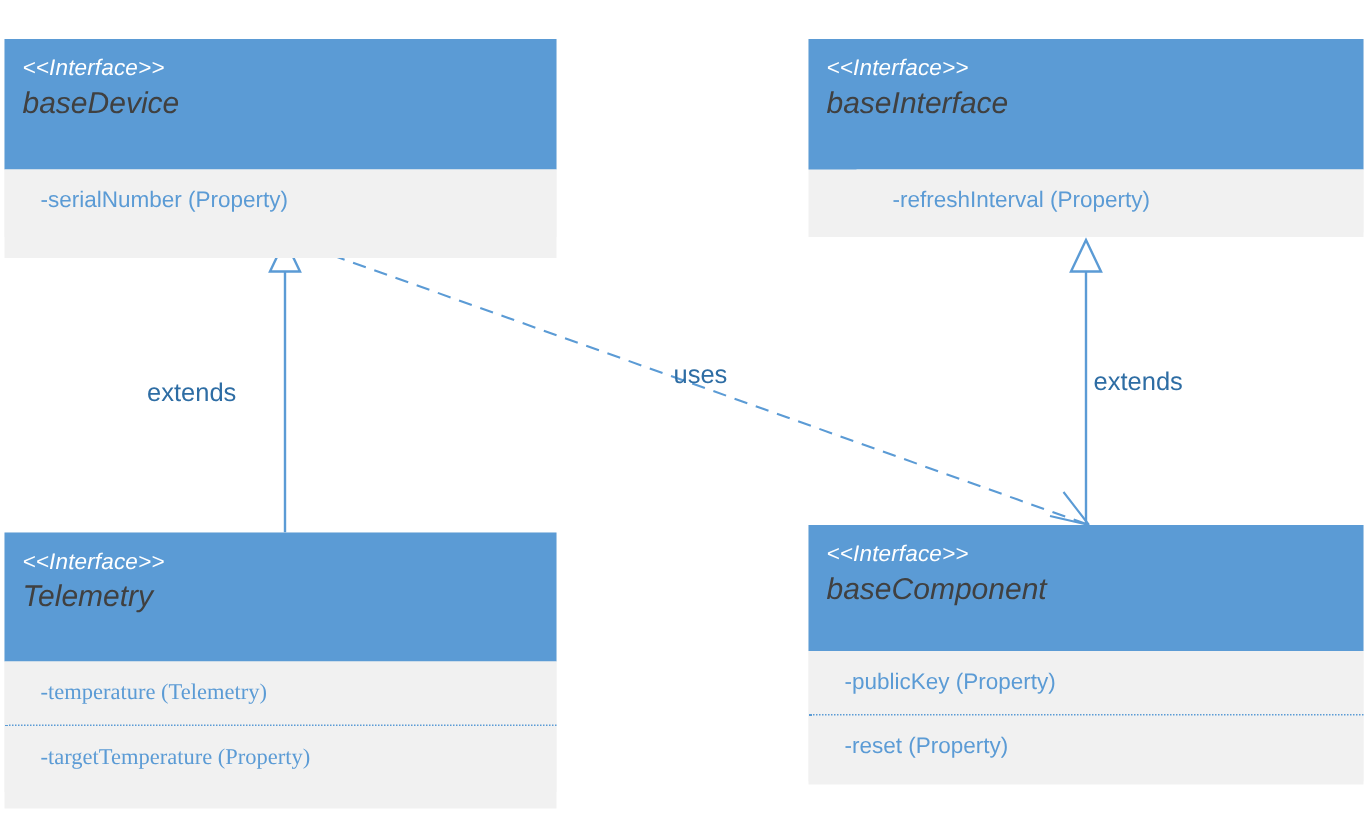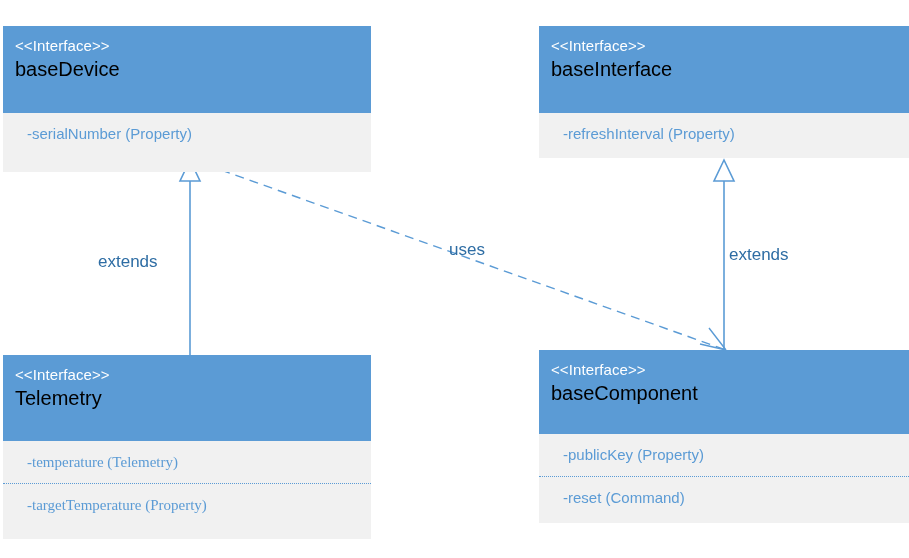--- a/index.html
+++ b/index.html
@@ -25,30 +25,31 @@
   .uml-class {
     position: absolute;
     box-sizing: border-box;
     background: #f1f1f1;
     z-index: 2;
   }
   .uml-header {
     background: #5b9bd5;
     box-sizing: border-box;
     padding: 10px 12px 8px 12px;
+    font-style: italic;
   }
   .stereotype {
     color: #ffffff;
     font-size: 15px;
     line-height: 20px;
     letter-spacing: 0.1px;
     white-space: nowrap;
   }
   .class-name {
-    color: #000000;
+    color: #404040;
     font-size: 20px;
     line-height: 27px;
     white-space: nowrap;
   }
   .uml-body {
     box-sizing: border-box;
     background: #f1f1f1;
   }
   .member {
     color: #5b9bd5;
@@ -109,21 +110,21 @@
     <div class="uml-body" style="height:59px;">
       <div class="member">-serialNumber (Property)</div>
     </div>
   </div>
 
   <div class="uml-class" style="left:539px; top:26px; width:370px; height:132px;">
     <div class="uml-header" style="height:87px;">
       <div class="stereotype">&lt;&lt;Interface&gt;&gt;</div>
       <div class="class-name">baseInterface</div>
     </div>
-    <div class="uml-body" style="height:42px;">
+    <div class="uml-body" style="height:42px;margin-left:32px;">
       <div class="member">-refreshInterval (Property)</div>
     </div>
   </div>
 
   <div class="uml-class" style="left:3px; top:355px; width:368px; height:173px;">
     <div class="uml-header" style="height:86px;">
       <div class="stereotype">&lt;&lt;Interface&gt;&gt;</div>
       <div class="class-name">Telemetry</div>
     </div>
     <div class="uml-body" style="height:98px;font-family:Liberation Serif, serif;">
@@ -132,21 +133,21 @@
     </div>
   </div>
 
   <div class="uml-class" style="left:539px; top:350px; width:370px; height:171px;">
     <div class="uml-header" style="height:84px;">
       <div class="stereotype">&lt;&lt;Interface&gt;&gt;</div>
       <div class="class-name">baseComponent</div>
     </div>
     <div class="uml-body" style="height:89px;">
       <div class="member">-publicKey (Property)</div>
-      <div class="member">-reset (Command)</div>
+      <div class="member">-reset (Property)</div>
     </div>
   </div>
 
   <div class="edge-label" style="left:98px; top:252px;">extends</div>
 
   <div class="edge-label" style="left:729px; top:245px;">extends</div>
 
   <div class="edge-label" style="left:449px; top:240px;">uses</div>
 
 </div>

